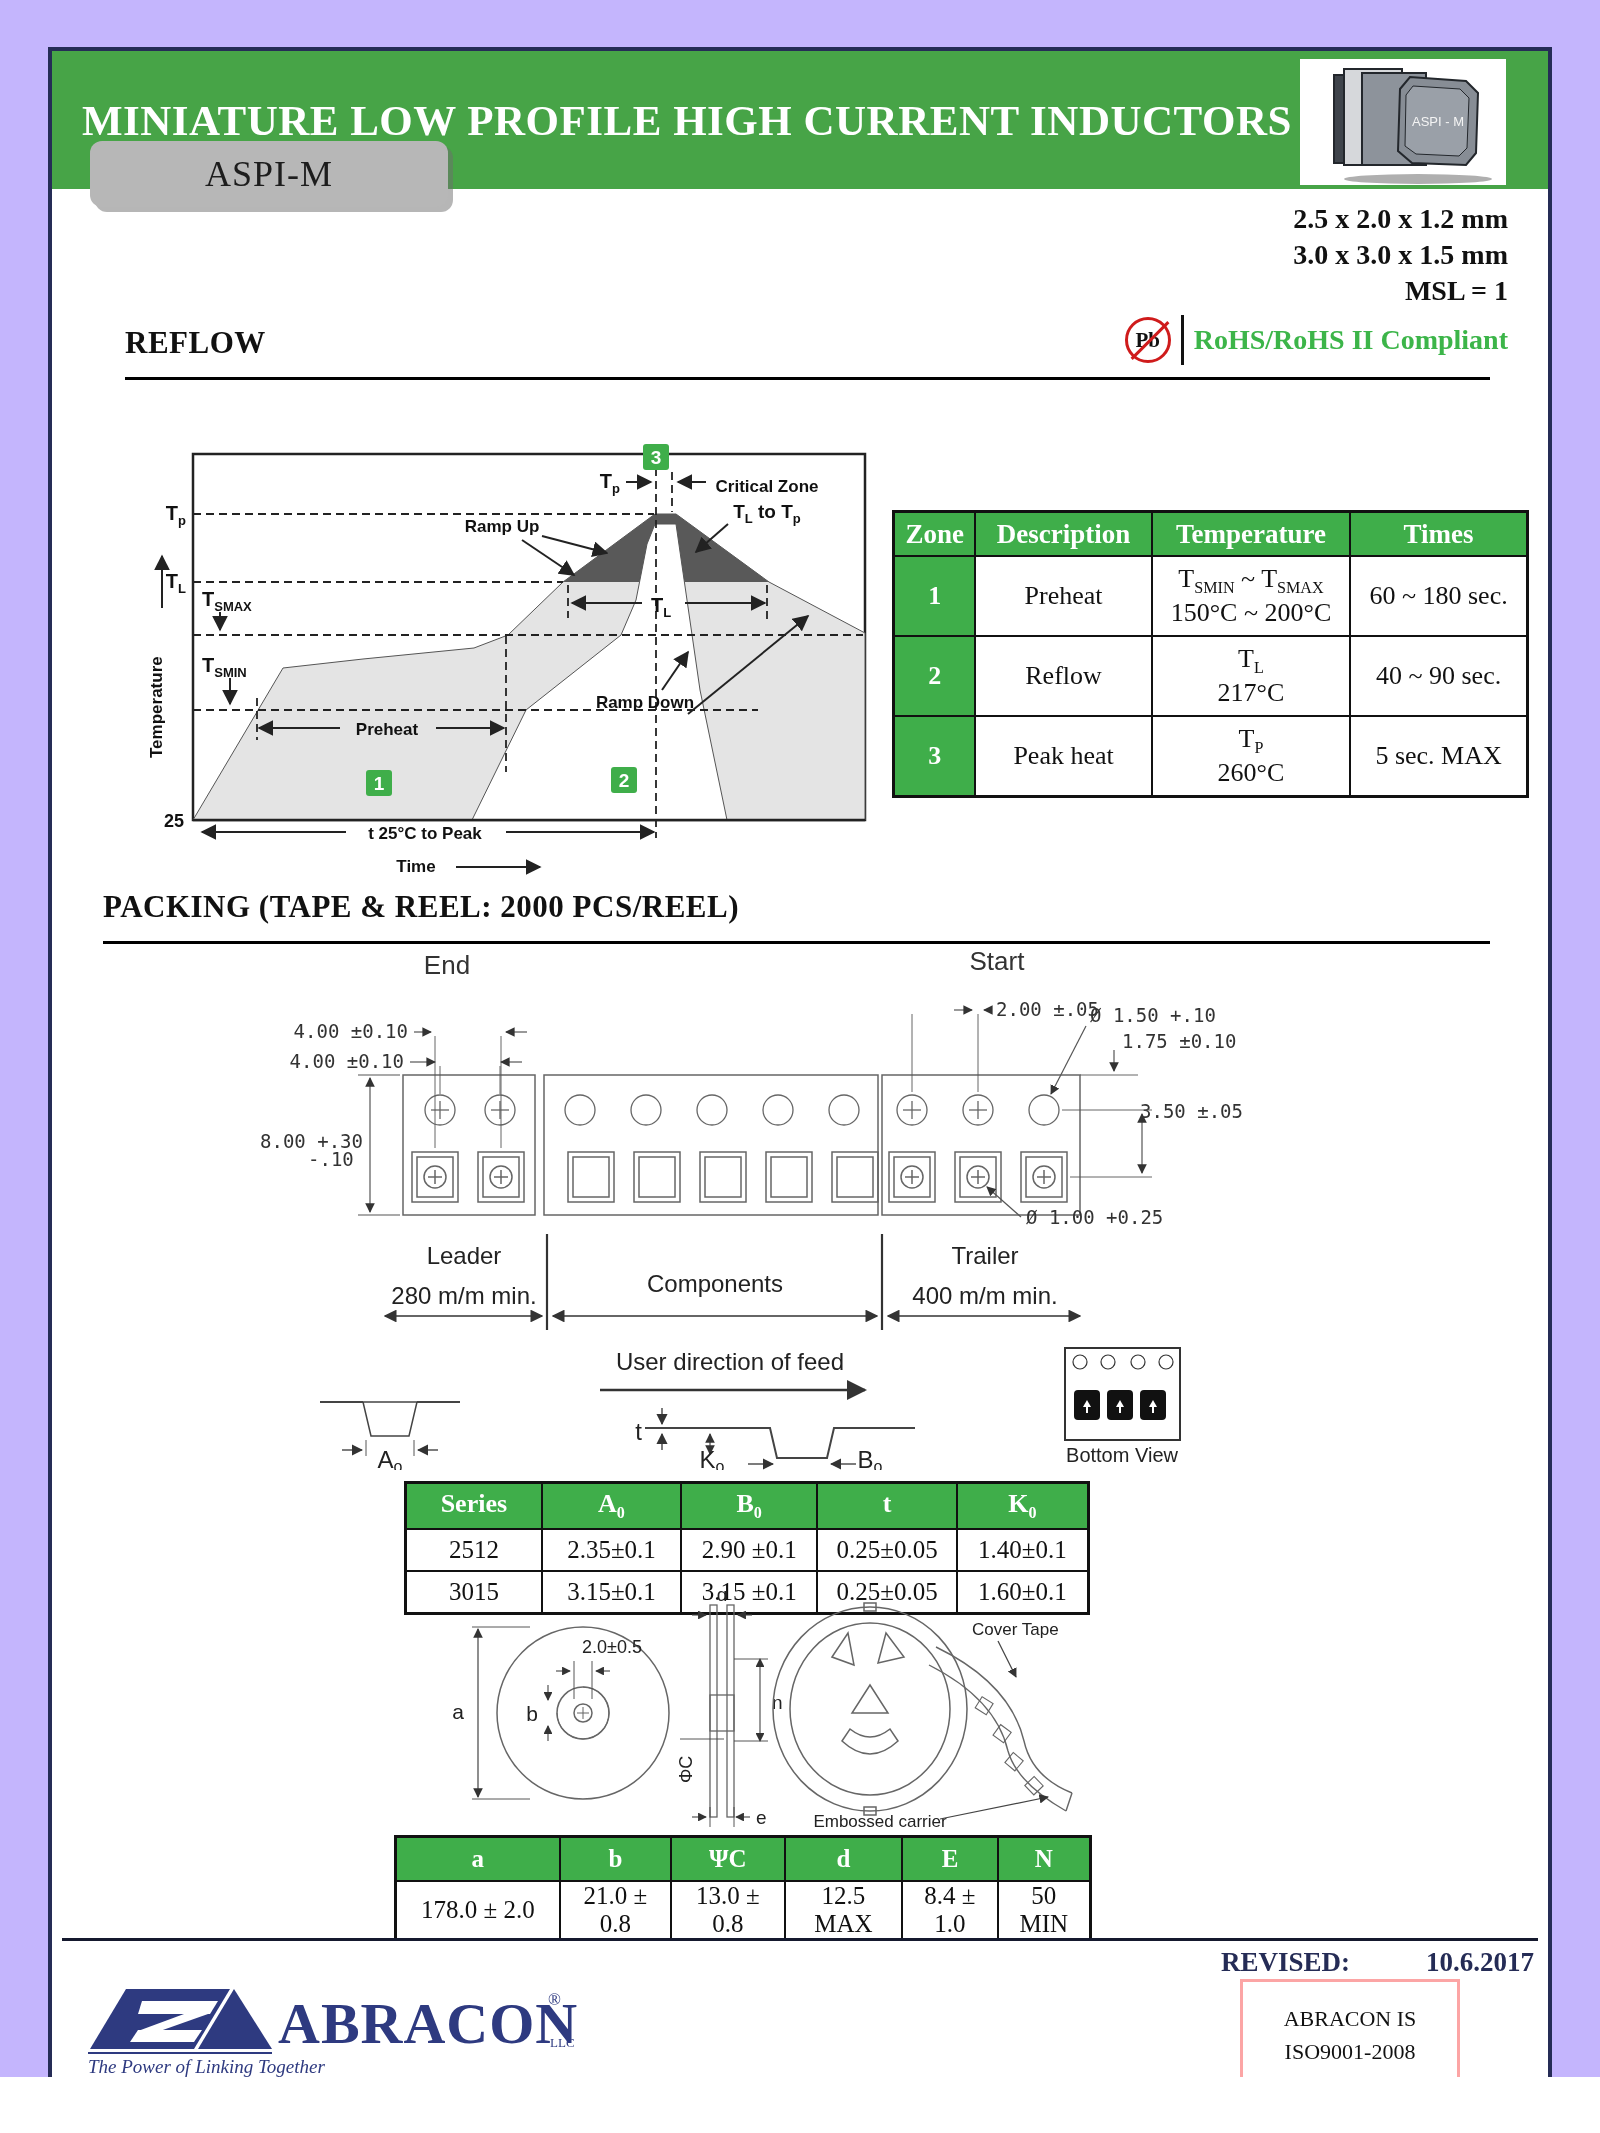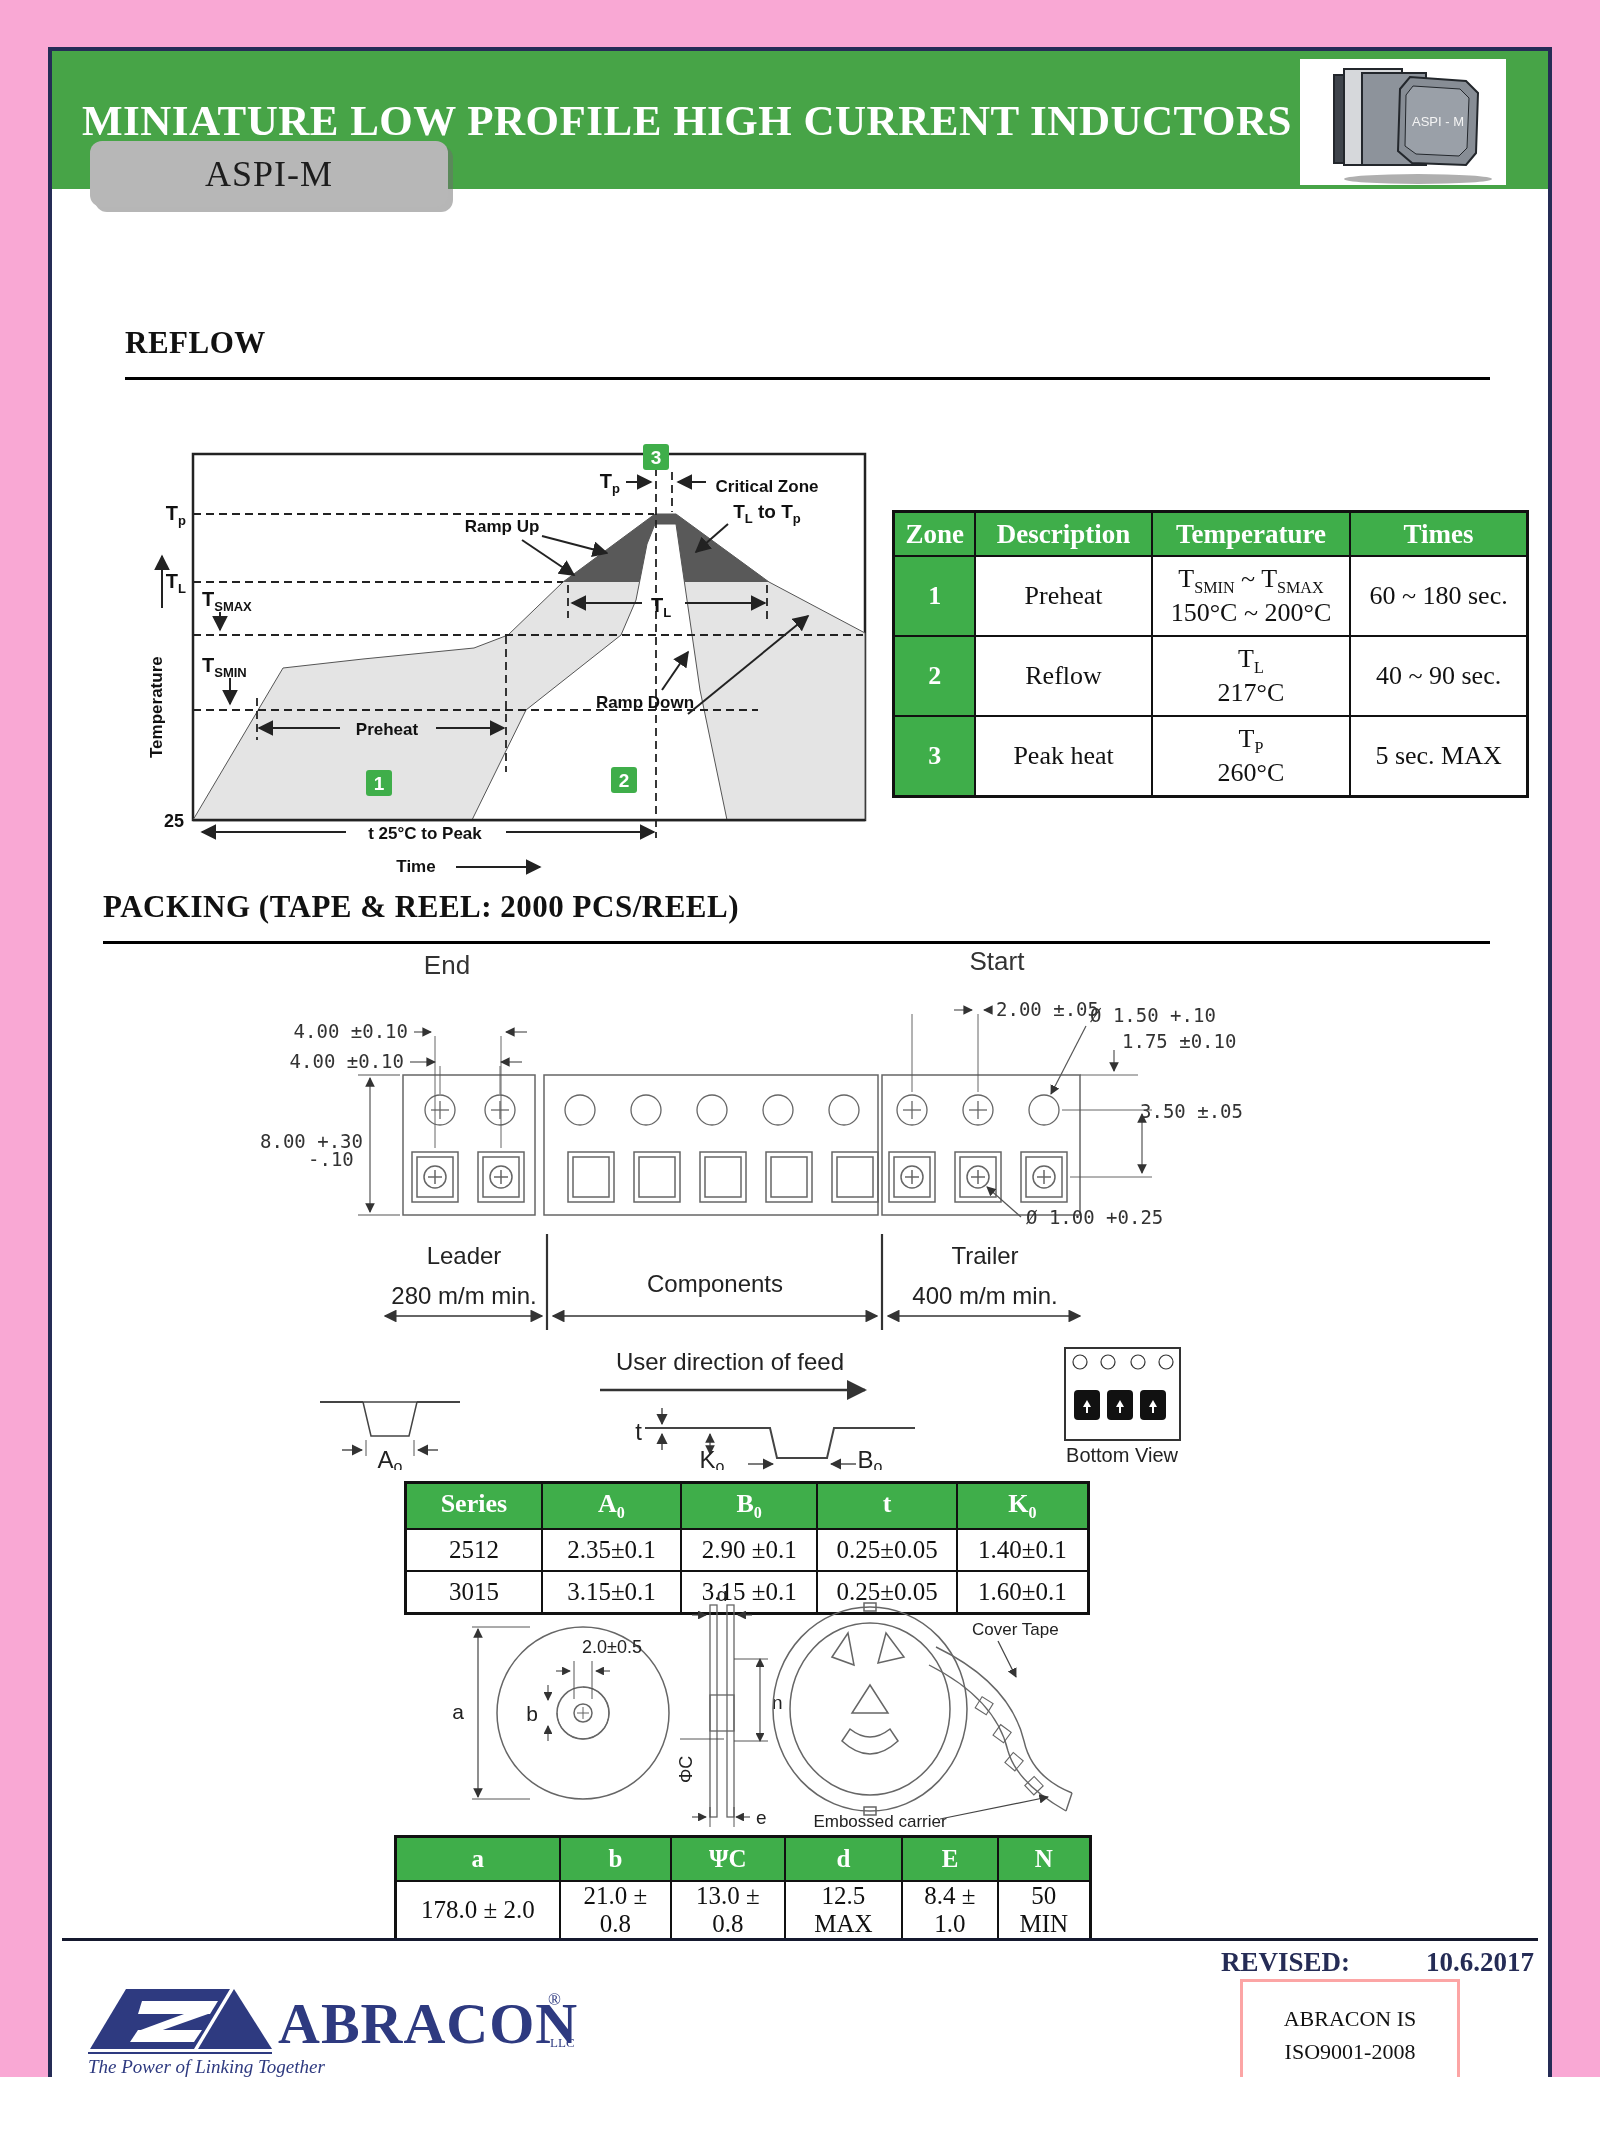--- a/index.html
+++ b/index.html
@@ -1,16 +1,16 @@
 <!DOCTYPE html>
 <html><head>
 <meta charset="utf-8">
 <style>
   html,body{margin:0;padding:0;background:#fff;}
-  #page{position:relative;width:1600px;height:2077px;background:#f9a8d4;font-family:"Liberation Serif",serif;color:#111;overflow:hidden;}
+  #page{position:relative;width:1600px;height:2077px;background:#c4b5fd;font-family:"Liberation Serif",serif;color:#111;overflow:hidden;}
   .frame{position:absolute;left:48px;top:47px;width:1504px;height:2041px;border:4px solid #252c56;background:#fff;box-sizing:border-box;}
   
   .banner{position:absolute;left:0;top:0;width:100%;height:138px;background:#47a447;}
   .banner-title{position:absolute;left:30px;top:50%;transform:translateY(-50%);font-size:43px;font-weight:bold;color:#fff;letter-spacing:.5px;white-space:nowrap;}
   .product-box{position:absolute;right:42px;top:8px;width:206px;height:126px;background:#fff;}
   .aspim-tab{position:absolute;left:38px;top:90px;width:358px;height:66px;background:#b7b7b7;border-radius:12px;box-shadow:5px 5px 0 rgba(110,110,110,.5);display:flex;align-items:center;justify-content:center;font-size:36px;color:#1d1d1d;letter-spacing:1px;}
   .right-info{position:absolute;right:40px;top:150px;text-align:right;}
   .dim-line{font-size:28px;font-weight:bold;line-height:36px;}
   .msl{font-size:28px;font-weight:bold;margin-top:2px;}
   .rohs-row{display:flex;align-items:center;justify-content:flex-end;gap:10px;margin-top:8px;}
@@ -66,20 +66,32 @@
           <path d="M106,36 L113,27 L160,30 L169,39 L167,89 L159,97 L116,95 L105,87 Z" fill="#9aa0a8" stroke-width="1"></path>
         </g>
         <text x="138" y="67" text-anchor="middle" font-size="13" fill="#f4f4f4" class="sans">ASPI - M</text>
       </svg>
     </div>
   </div>
   <div class="aspim-tab">
     <span>ASPI-M</span>
   </div>
 
+  <div class="right-info">
+    <div class="dim-line">2.5 x 2.0 x 1.2 mm</div>
+    <div class="dim-line">3.0 x 3.0 x 1.5 mm</div>
+    <div class="msl">MSL = 1</div>
+    <div class="rohs-row">
+      <span class="pb-badge">
+            <span>Pb</span>
+          </span>
+      <span class="rohs-divider"></span>
+      <span class="rohs-text">RoHS/RoHS II Compliant</span>
+    </div>
+  </div>
 
   <div class="section-heading" style="left:73px;top:274px;">REFLOW</div>
   <div class="rule" style="left:73px;top:326px;width:1365px;"></div>
 
   <svg style="position:absolute;left:88px;top:389px;" width="740" height="440" viewBox="0 0 740 440">
     <defs>
       <marker id="ca" viewBox="0 0 10 10" refX="9" refY="5" markerWidth="8" markerHeight="8" orient="auto-start-reverse">
             <path d="M0,0 L10,5 L0,10 Z" fill="#222"></path>
           </marker>
     </defs>

